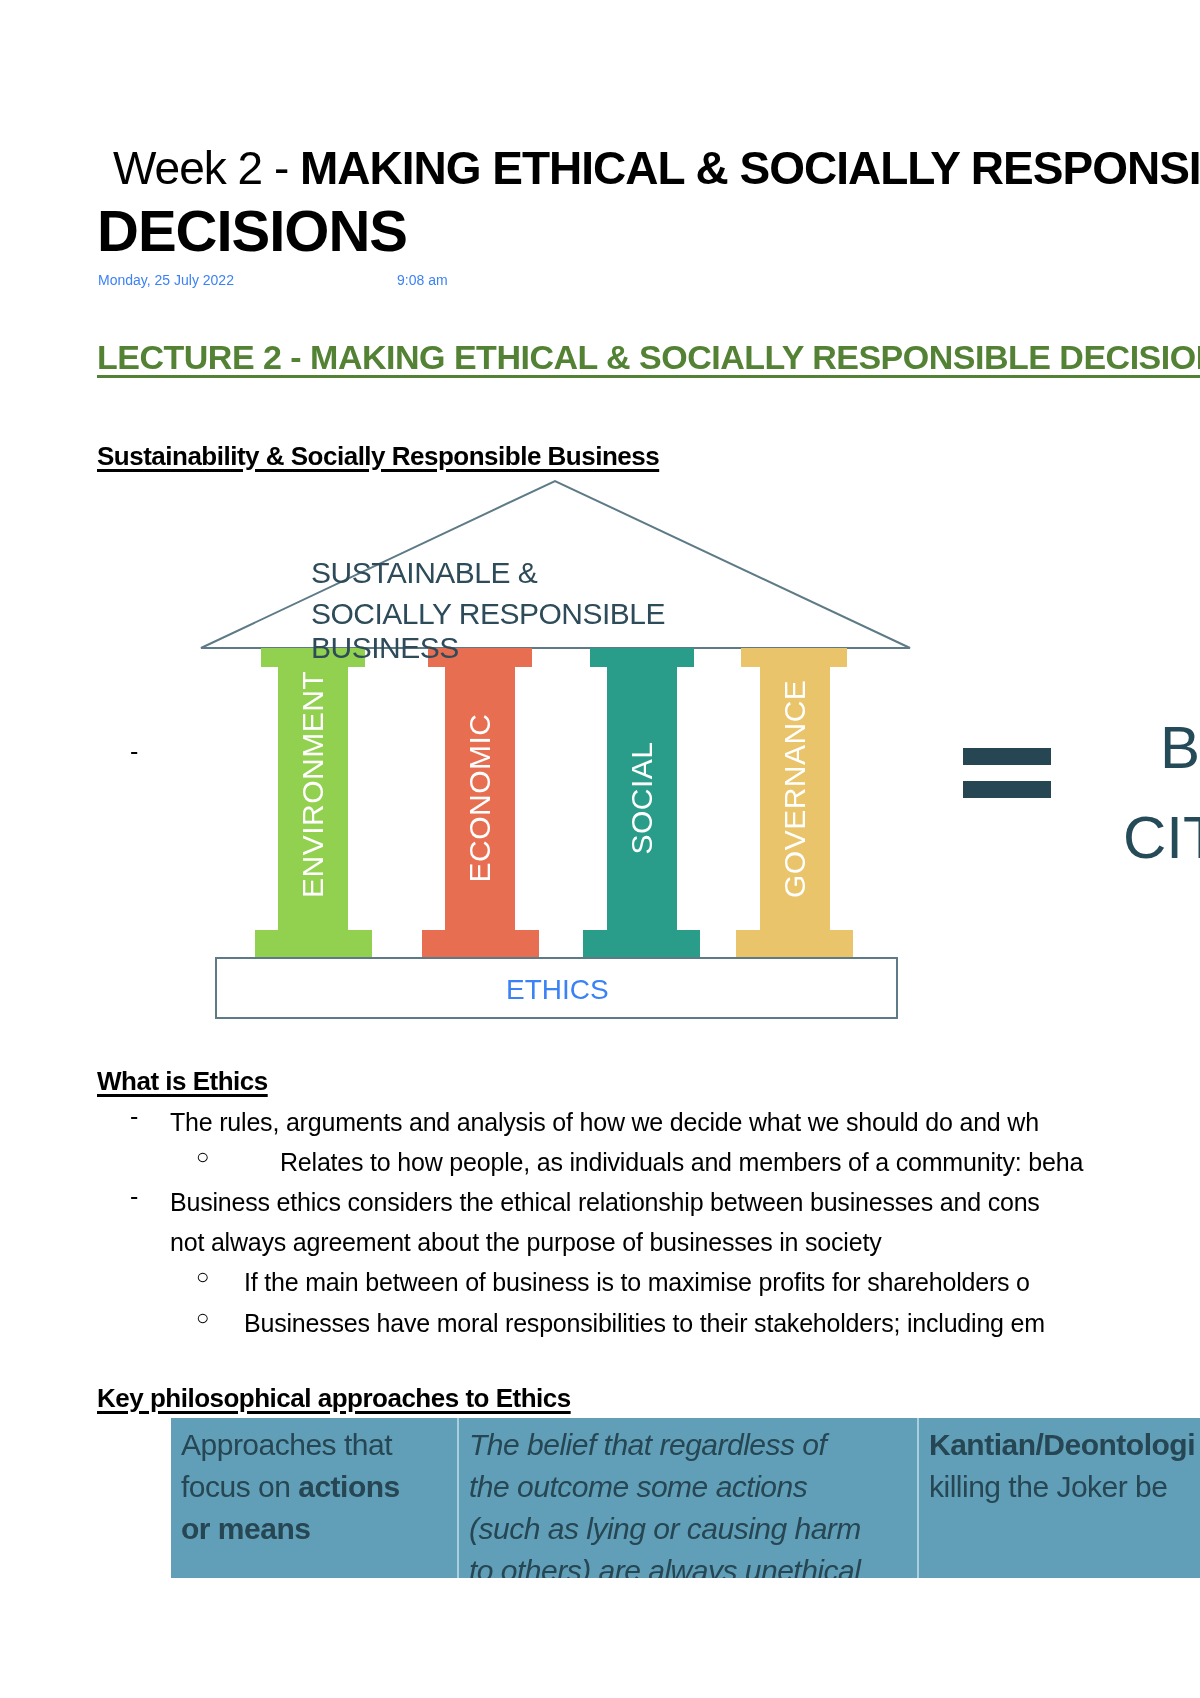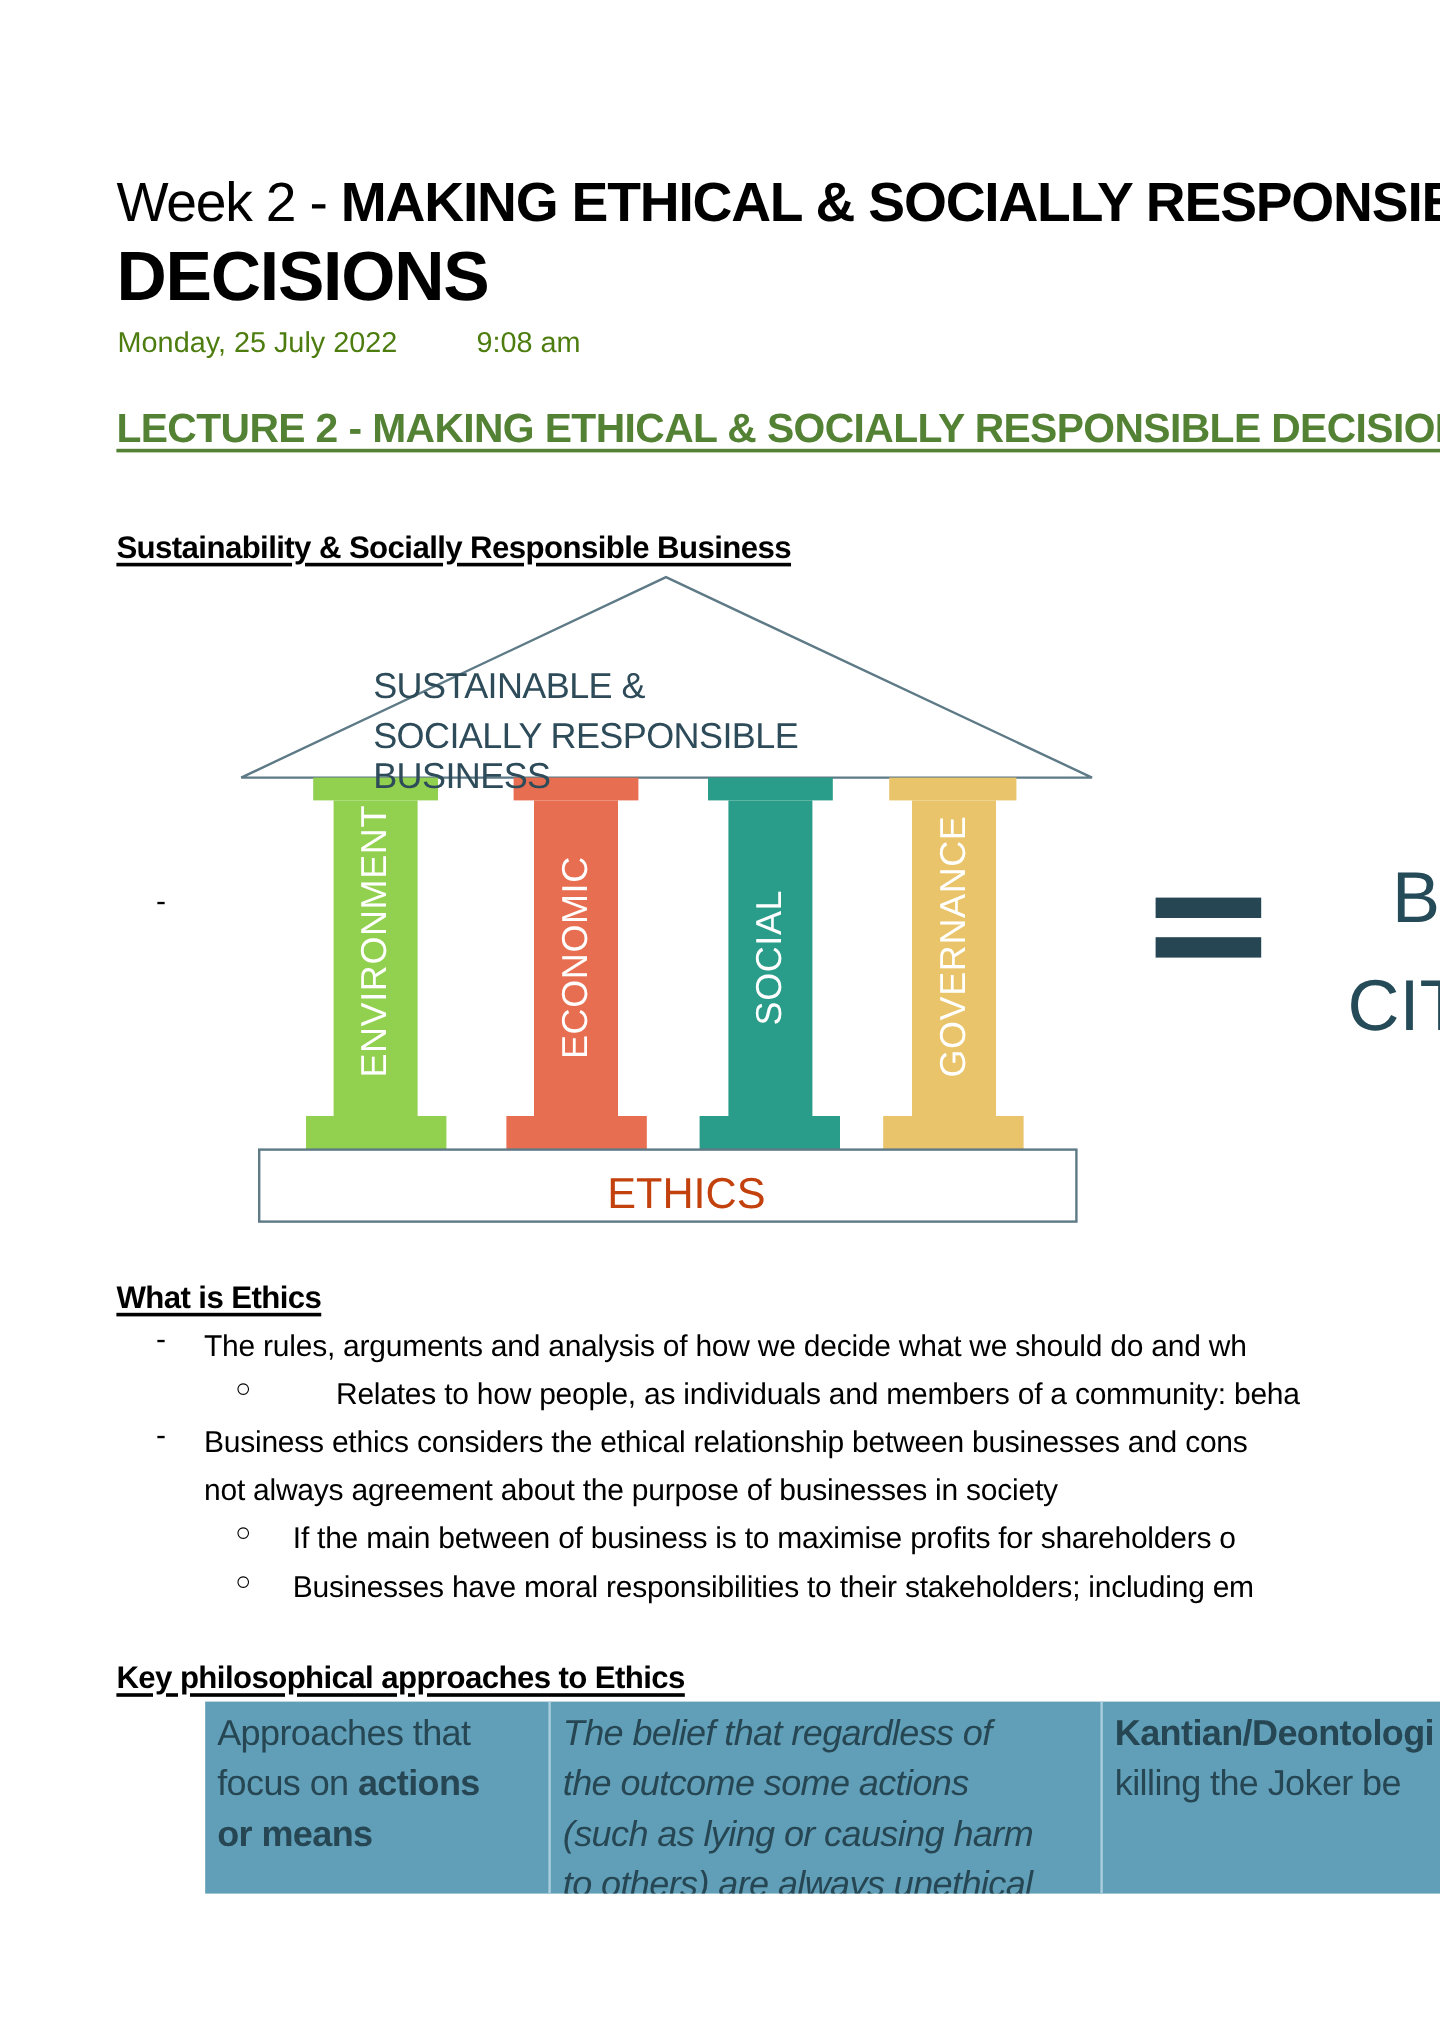--- a/index.html
+++ b/index.html
@@ -2,35 +2,35 @@
 <html><head>
 <meta charset="utf-8">
 <style>
   html, body { margin:0; padding:0; }
   body {
     width:1200px; height:1698px; overflow:hidden; background:#ffffff;
     position:relative; font-family:"Liberation Sans", "DejaVu Sans", sans-serif; color:#000;
   }
   .abs { position:absolute; white-space:nowrap; }
   .title { left:97px; top:137px; font-size:46px; line-height:62px; letter-spacing:-1px; }
-  .title .light { font-weight:normal; }
+  .title .light { font-weight:normal;margin-left:16px; }
   .title .bold { font-weight:bold; }
   .title2 { left:97px; top:200px; font-size:58px; line-height:62px; font-weight:bold; letter-spacing:-1px; }
-  .meta { top:272px; font-size:24px; color:#4d7c0f; }
+  .meta { top:272px; font-size:14px; color:#3b82f6; }
   .lecture { left:97px; top:338px; font-size:34px; font-weight:bold; color:#548235; text-decoration:underline; text-decoration-thickness:3px; text-underline-offset:6px; letter-spacing:-0.5px; }
   .h2 { left:97px; font-size:26px; font-weight:bold; text-decoration:underline; text-decoration-thickness:3px; text-underline-offset:4px; letter-spacing:-0.5px; }
   .body-text { font-size:25px; line-height:40px; letter-spacing:-0.2px; }
   .dash { font-size:25px; }
   .circle { font-size:22px; }
 
   
   #diagram { position:absolute; left:0; top:0; width:1200px; height:1060px; pointer-events:none; }
   .pillar-label { position:absolute; color:#fff; font-size:30px; transform-origin:center; transform:rotate(-90deg); white-space:nowrap; letter-spacing:0.5px; }
   .roof-text { position:absolute; color:#2e4b5a; font-size:30px; text-align:left; width:500px; letter-spacing:-0.5px; }
-  .ethics-text { position:absolute; color:#c2410c; font-size:36px; }
+  .ethics-text { position:absolute; color:#3b82f6; font-size:28px; }
   .bc-text { position:absolute; color:#254a58; font-size:60px; line-height:64px; }
 
   
   .table { position:absolute; left:171px; top:1418px; height:160px; width:1029px; background:#609fb7; overflow:hidden; }
   .cell { position:absolute; top:0; height:160px; color:#264653; font-size:30px; line-height:42px; padding:6px 0 0 10px; box-sizing:border-box; letter-spacing:-0.5px; }
   .cell.c1 { left:0; width:286px; }
   .cell.c2 { left:286px; width:460px; border-left:2px solid #a9cfdc; font-style:italic; }
   .cell.c3 { left:746px; width:300px; border-left:2px solid #a9cfdc; }
   .b { font-weight:bold; }
 </style>

